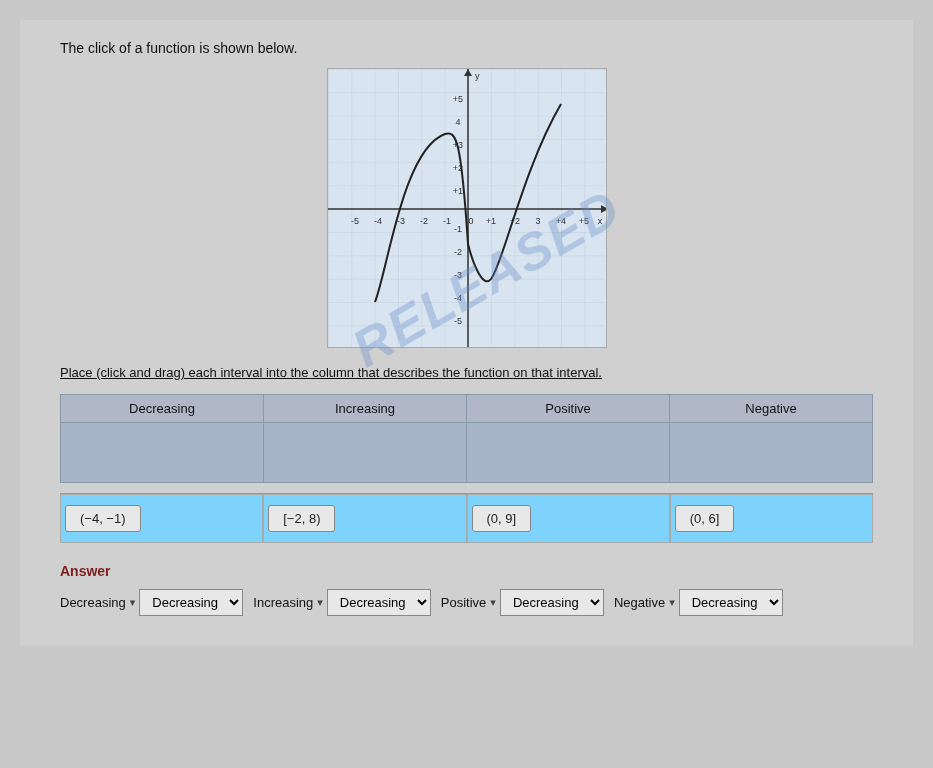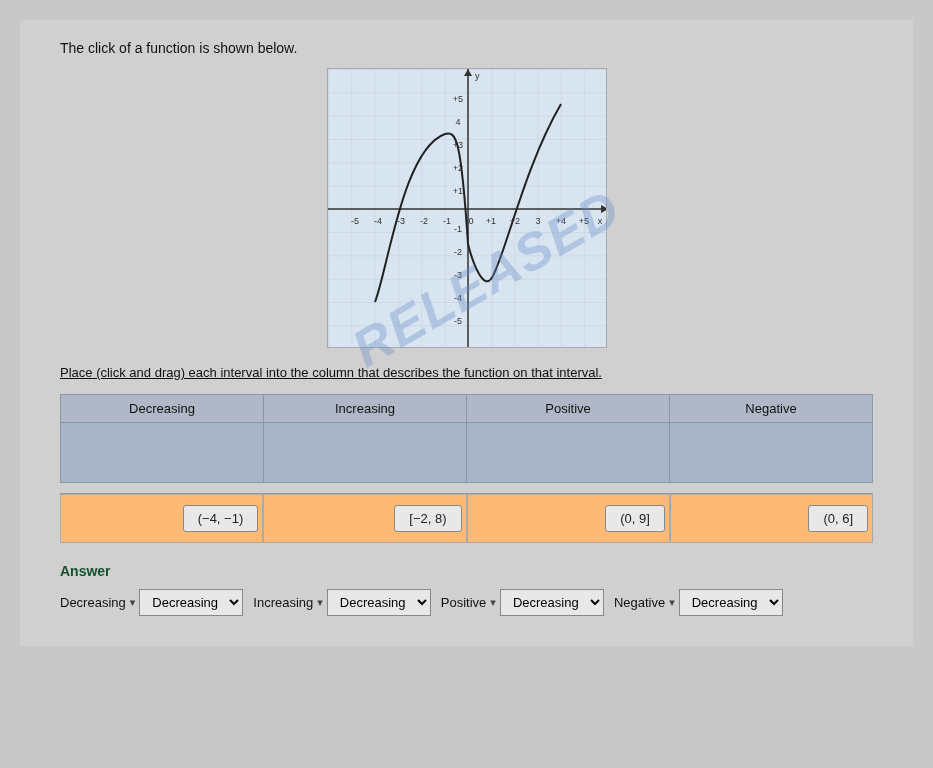--- a/index.html
+++ b/index.html
@@ -71,23 +71,23 @@
       width: 100%;
       display: flex;
       margin-top: 4px;
       border-top: 1px solid #999;
     }
 
     .drag-item-cell {
       flex: 1;
       display: flex;
       align-items: center;
-      justify-content: flex-end;
+      justify-content: flex-start;
       padding: 10px 4px;
-      background-color: #fdba74;
+      background-color: #7dd3fc;
       border: 1px solid #aaa;
     }
 
     .drag-chip {
       background-color: #e8e8e8;
       border: 1px solid #888;
       border-radius: 3px;
       padding: 5px 14px;
       font-size: 13px;
       cursor: grab;
@@ -97,21 +97,21 @@
 
     
     .answer-section {
       margin-top: 20px;
     }
 
     .answer-label {
       font-size: 14px;
       font-weight: bold;
       margin-bottom: 10px;
-      color: #14532d;
+      color: #7f1d1d;
     }
 
     .answer-dropdowns {
       display: flex;
       gap: 10px;
       align-items: center;
     }
 
     .answer-dropdown-group {
       display: flex;

